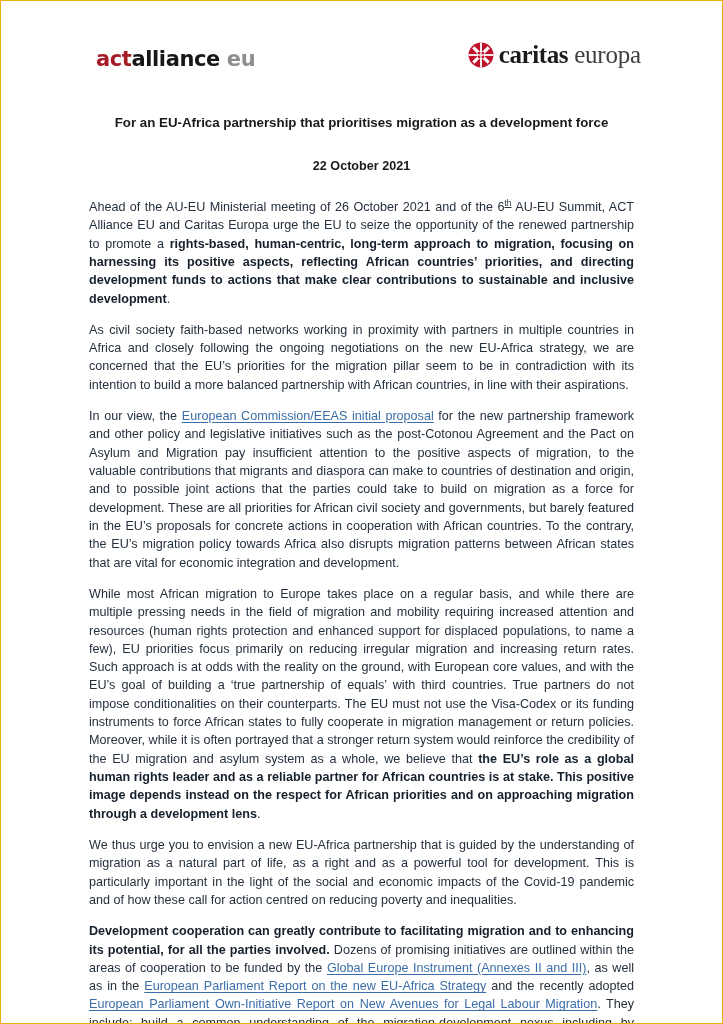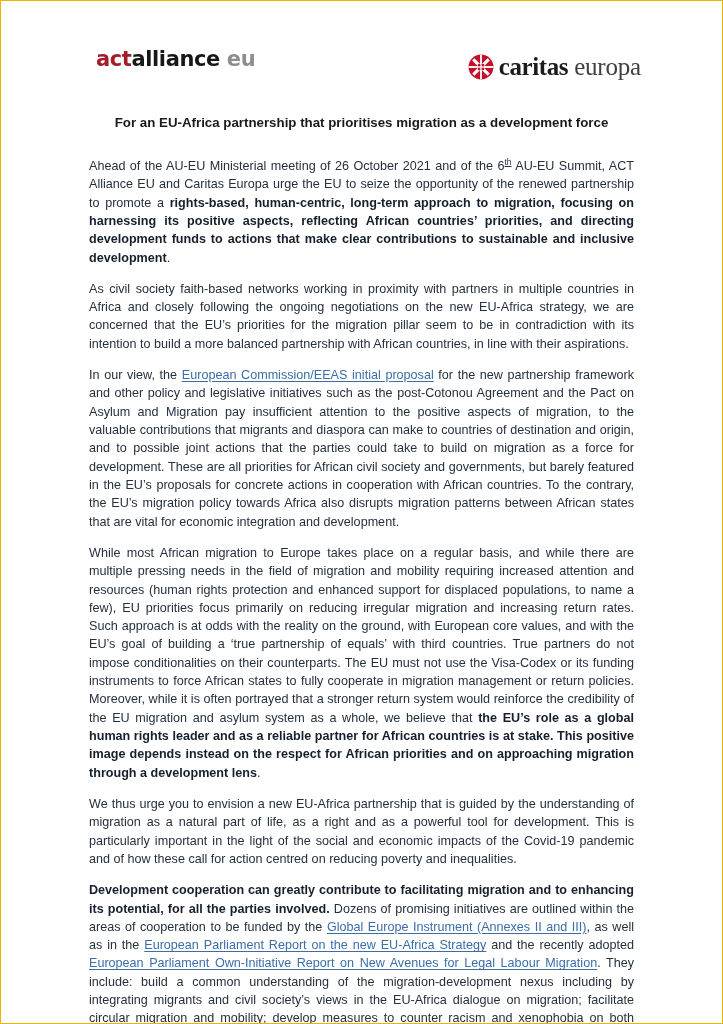--- a/index.html
+++ b/index.html
@@ -49,21 +49,20 @@
   .logo-actalliance .lg-alliance { color: #171717; }
   .logo-actalliance .lg-eu { color: #8d8d8d; margin-left: 7px; }
 
   .logo-caritas {
     position: absolute;
     right: -7px;
     top: 40px;
     display: flex;
     align-items: center;
     white-space: nowrap;
-    margin-top: 12px;
   }
   .caritas-mark {
     width: 26px;
     height: 26px;
     margin-right: 5px;
     flex: 0 0 auto;
     display: block;
   }
   .logo-caritas .lg-caritas {
     font-family: "Liberation Serif", serif;
@@ -148,20 +147,21 @@
             <rect x="47.5" y="30" width="5" height="40"></rect>
             <rect x="30" y="47.5" width="40" height="5"></rect>
           </g>
         </svg>
         <span class="lg-caritas">caritas</span>
           <span class="lg-europa">europa</span>
       </div>
     </div>
 
     <h1 class="doc-title">For an EU-Africa partnership that prioritises migration as a development force</h1>
+    <div class="doc-date">22 October 2021</div>
 
     <div class="body-copy">
 
       <p class="para"><span>Ahead of the AU-EU Ministerial meeting of 26 October 2021 and of the 6</span><sup>th</sup><span> AU-EU Summit, ACT Alliance EU and Caritas Europa urge the EU to seize the opportunity of the renewed partnership to promote a </span><b>rights-based, human-centric, long-term approach to migration, focusing on harnessing its positive aspects, reflecting African countries’ priorities, and directing development funds to actions that make clear contributions to sustainable and inclusive development</b><span>.</span></p>
 
       <p class="para"><span>As civil society faith-based networks working in proximity with partners in multiple countries in Africa and closely following the ongoing negotiations on the new EU-Africa strategy, we are concerned that the EU’s priorities for the migration pillar seem to be in contradiction with its intention to build a more balanced partnership with African countries, in line with their aspirations.</span></p>
 
       <p class="para"><span>In our view, the </span><a class="doclink" href="#">European Commission/EEAS initial proposal</a><span> for the new partnership framework and other policy and legislative initiatives such as the post-Cotonou Agreement and the Pact on Asylum and Migration pay insufficient attention to the positive aspects of migration, to the valuable contributions that migrants and diaspora can make to countries of destination and origin, and to possible joint actions that the parties could take to build on migration as a force for development. These are all priorities for African civil society and governments, but barely featured in the EU’s proposals for concrete actions in cooperation with African countries. To the contrary, the EU’s migration policy towards Africa also disrupts migration patterns between African states that are vital for economic integration and development.</span></p>
 
       <p class="para"><span>While most African migration to Europe takes place on a regular basis, and while there are multiple pressing needs in the field of migration and mobility requiring increased attention and resources (human rights protection and enhanced support for displaced populations, to name a few), EU priorities focus primarily on reducing irregular migration and increasing return rates. Such approach is at odds with the reality on the ground, with European core values, and with the EU’s goal of building a ‘true partnership of equals’ with third countries. True partners do not impose conditionalities on their counterparts. The EU must not use the Visa-Codex or its funding instruments to force African states to fully cooperate in migration management or return policies. Moreover, while it is often portrayed that a stronger return system would reinforce the credibility of the EU migration and asylum system as a whole, we believe that </span><b>the EU’s role as a global human rights leader and as a reliable partner for African countries is at stake. This positive image depends instead on the respect for African priorities and on approaching migration through a development lens</b><span>.</span></p>

